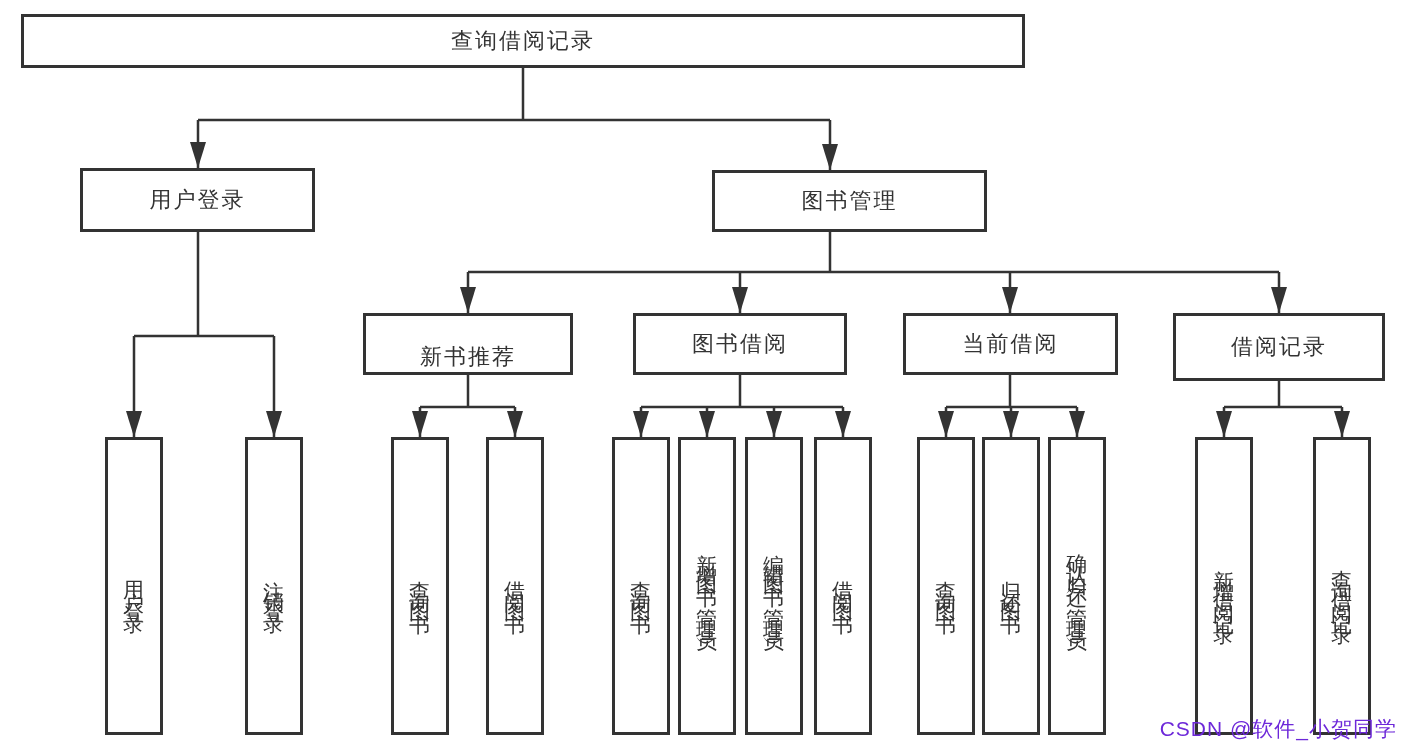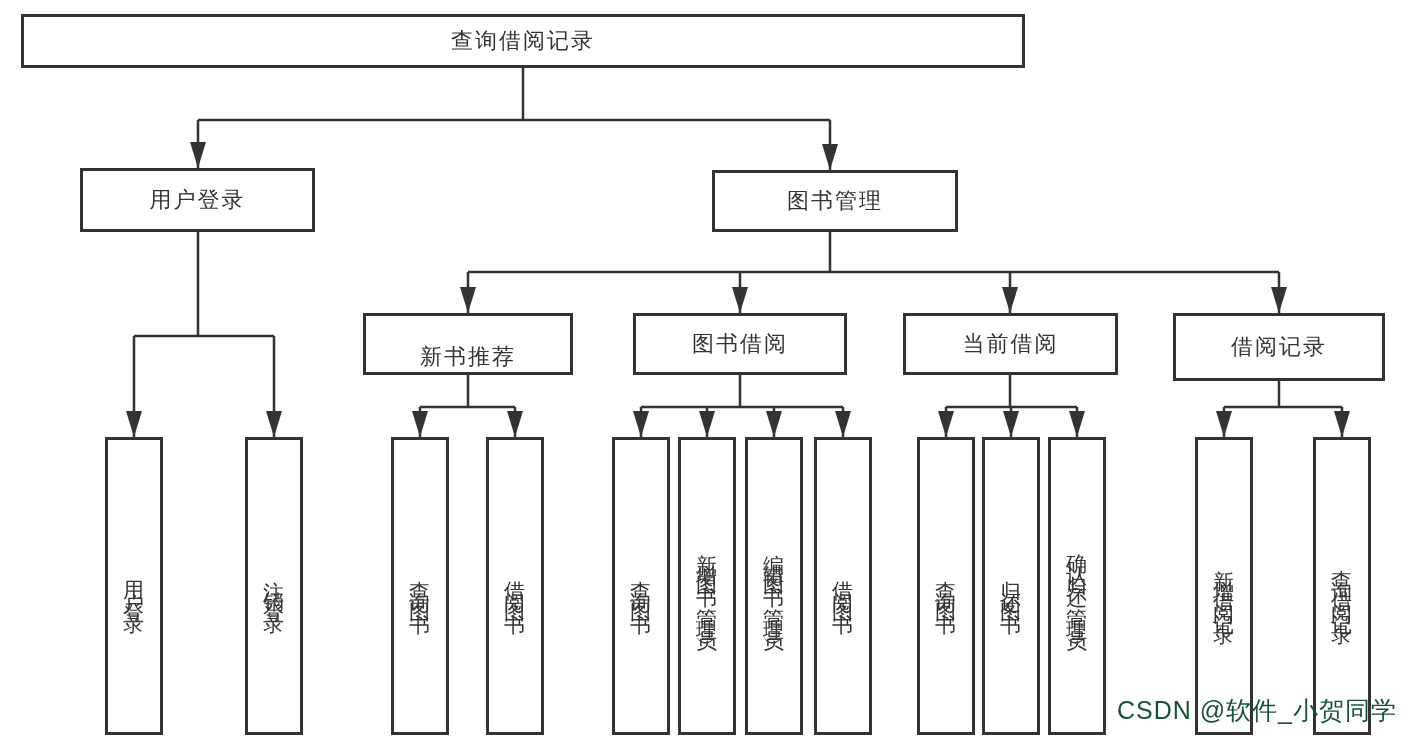--- a/index.html
+++ b/index.html
@@ -46,44 +46,44 @@
     writing-mode: vertical-lr;
     text-orientation: mixed;
     font-size: 21px;
     line-height: 1;
     letter-spacing: 11px;
     white-space: nowrap;
   }
   
   .n-root   { left: 21px;  top: 14px;  width: 1004px; height: 54px; }
   .n-login  { left: 80px;  top: 168px; width: 235px;  height: 64px; }
-  .n-mgmt   { left: 712px; top: 170px; width: 246px;  height: 62px; }
+  .n-mgmt   { left: 712px; top: 170px; width: 275px;  height: 62px; }
   .n-newrec { left: 363px; top: 313px; width: 210px;  height: 62px; align-items: flex-end; }
   .n-borrow { left: 633px; top: 313px; width: 214px;  height: 62px; }
   .n-cur    { left: 903px; top: 313px; width: 215px;  height: 62px; }
   .n-rec    { left: 1173px;top: 313px; width: 212px;  height: 68px; }
   .l-1  { left: 105px; }
   .l-2  { left: 245px; }
   .l-3  { left: 391px; }
   .l-4  { left: 486px; }
   .l-5  { left: 612px; }
   .l-6  { left: 678px; }
   .l-7  { left: 745px; }
   .l-8  { left: 814px; }
   .l-9  { left: 917px; }
   .l-10 { left: 982px; }
   .l-11 { left: 1048px; }
   .l-12 { left: 1195px; }
   .l-13 { left: 1313px; }
   .watermark {
     position: absolute;
     right: 8px;
-    bottom: 20px;
-    font-size: 25px;
-    color: #14532d;
+    bottom: 4px;
+    font-size: 21px;
+    color: #6d28d9;
     letter-spacing: 1px;
     z-index: 3;
     white-space: nowrap;
   }
 </style>
 </head>
 <body>
 
 <div class="diagram">
 

